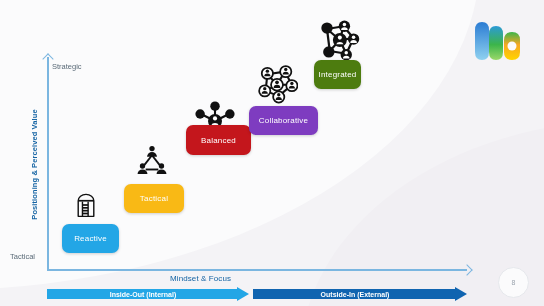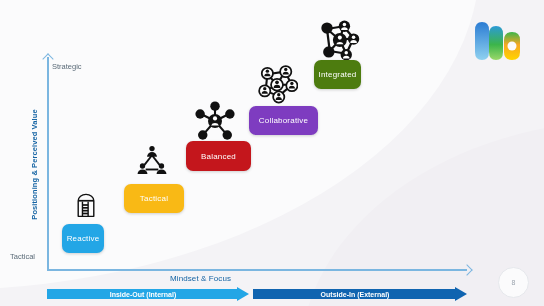--- a/index.html
+++ b/index.html
@@ -275,21 +275,21 @@
           <path d="M13 18 a11 9 0 0 1 22 0 v22 h-22 z" fill="none" stroke="#111" stroke-width="2" stroke-linejoin="round" stroke-linecap="round"></path>
           <line x1="13" y1="18" x2="35" y2="18" stroke="#111" stroke-width="2.4"></line>
           <path d="M19 20 v20 M27 20 v20" fill="none" stroke="#111" stroke-width="2" stroke-linejoin="round" stroke-linecap="round"></path>
           <g stroke="#111" stroke-width="1.6">
             <line x1="19" y1="24" x2="27" y2="24" stroke="#111" stroke-width="2.4"></line>
             <line x1="19" y1="28" x2="27" y2="28" stroke="#111" stroke-width="2.4"></line>
             <line x1="19" y1="32" x2="27" y2="32" stroke="#111" stroke-width="2.4"></line>
             <line x1="19" y1="36" x2="27" y2="36" stroke="#111" stroke-width="2.4"></line>
           </g>
         </svg></div>
-      <div class="stage-box" style="left: 62px; top: 224px; width: 42px; height: 29px; background: rgb(35, 166, 230);">
+      <div class="stage-box" style="left: 62px; top: 224px; width: 57px; height: 29px; background: rgb(35, 166, 230);">
         <span>Reactive</span>
       </div>
       <div class="stage-icon" style="left: 133px; top: 141px; width: 38px; height: 38px;"><svg width="38" height="38" viewBox="0 0 48 48">
           <line x1="24" y1="18" x2="13" y2="32" stroke="#111" stroke-width="2.4"></line>
           <line x1="24" y1="18" x2="35" y2="32" stroke="#111" stroke-width="2.4"></line>
           <line x1="16" y1="36" x2="32" y2="36" stroke="#111" stroke-width="2.4"></line>
           <circle cx="24" cy="9.6" r="3.36" fill="#111"></circle>
           <path d="M17.759999999999998 19.759999999999998 a6.24 5.76 0 0 1 12.48 0 z" fill="#111"></path>
           <circle cx="12" cy="31.6" r="3.36" fill="#111"></circle>
           <path d="M5.76 41.76 a6.24 5.76 0 0 1 12.48 0 z" fill="#111"></path>
@@ -307,21 +307,21 @@
           <line x1="24" y1="24" x2="37" y2="39" stroke="#111" stroke-width="2.4"></line>
           <circle cx="24" cy="7" r="5.4" fill="#111"></circle>
           <circle cx="7" cy="16" r="5.4" fill="#111"></circle>
           <circle cx="41" cy="16" r="5.4" fill="#111"></circle>
           <circle cx="10" cy="40" r="5.4" fill="#111"></circle>
           <circle cx="38" cy="40" r="5.4" fill="#111"></circle>
           <circle cx="24" cy="24" r="8" fill="#111"></circle>
           <circle cx="24" cy="21" r="2.4" fill="#fff"></circle>
           <path d="M19.6 29 a4.6 4 0 0 1 8.8 0 z" fill="#fff"></path>
         </svg></div>
-      <div class="stage-box" style="left: 186px; top: 141px; width: 65px; height: 30px; background: rgb(196, 22, 28);">
+      <div class="stage-box" style="left: 186px; top: 125px; width: 65px; height: 30px; background: rgb(196, 22, 28);">
         <span>Balanced</span>
       </div>
       <div class="stage-icon" style="left: 256px; top: 62px; width: 42px; height: 42px;"><svg width="42" height="42" viewBox="0 0 48 48">
           <line x1="13" y1="14" x2="33" y2="11" stroke="#111" stroke-width="2.4"></line>
           <line x1="33" y1="11" x2="41" y2="26" stroke="#111" stroke-width="2.4"></line>
           <line x1="41" y1="26" x2="26" y2="39" stroke="#111" stroke-width="2.4"></line>
           <line x1="26" y1="39" x2="11" y2="33" stroke="#111" stroke-width="2.4"></line>
           <line x1="11" y1="33" x2="13" y2="14" stroke="#111" stroke-width="2.4"></line>
           <line x1="13" y1="14" x2="24" y2="26" stroke="#111" stroke-width="2.4"></line>
           <line x1="24" y1="26" x2="33" y2="11" stroke="#111" stroke-width="2.4"></line>

